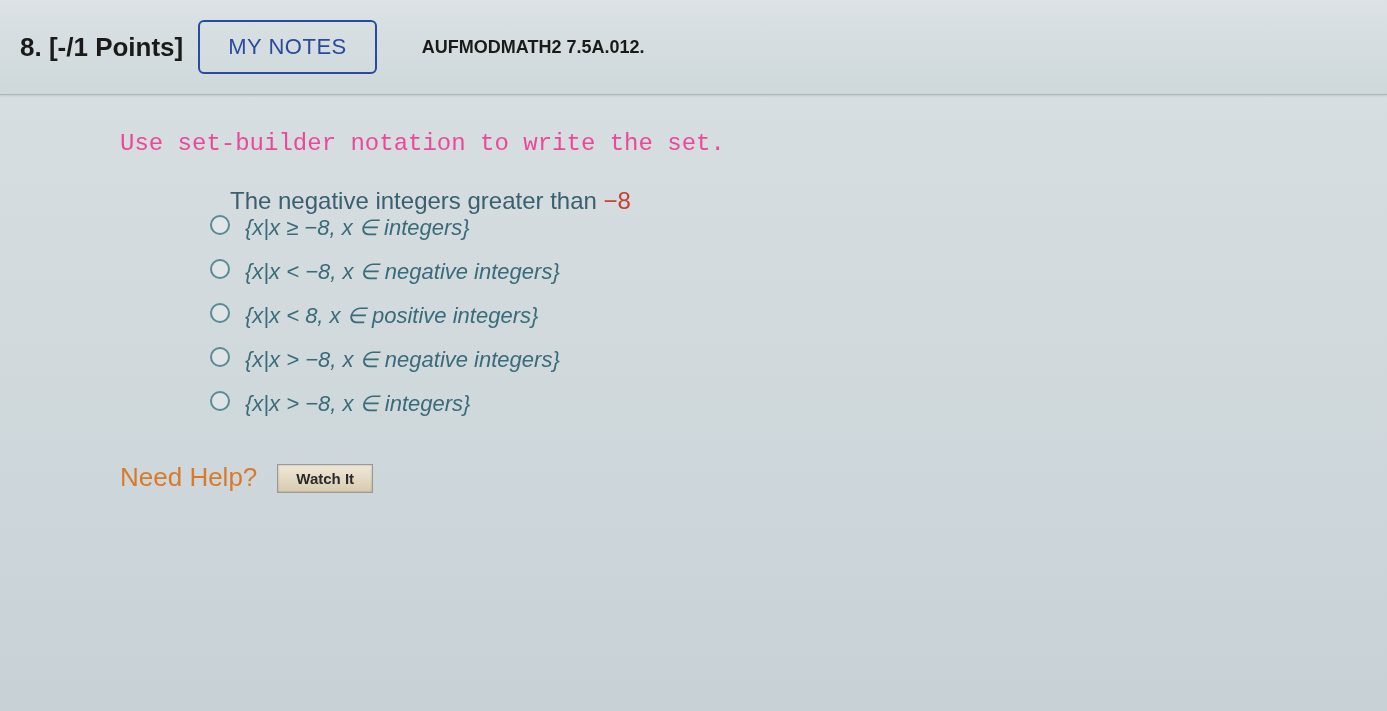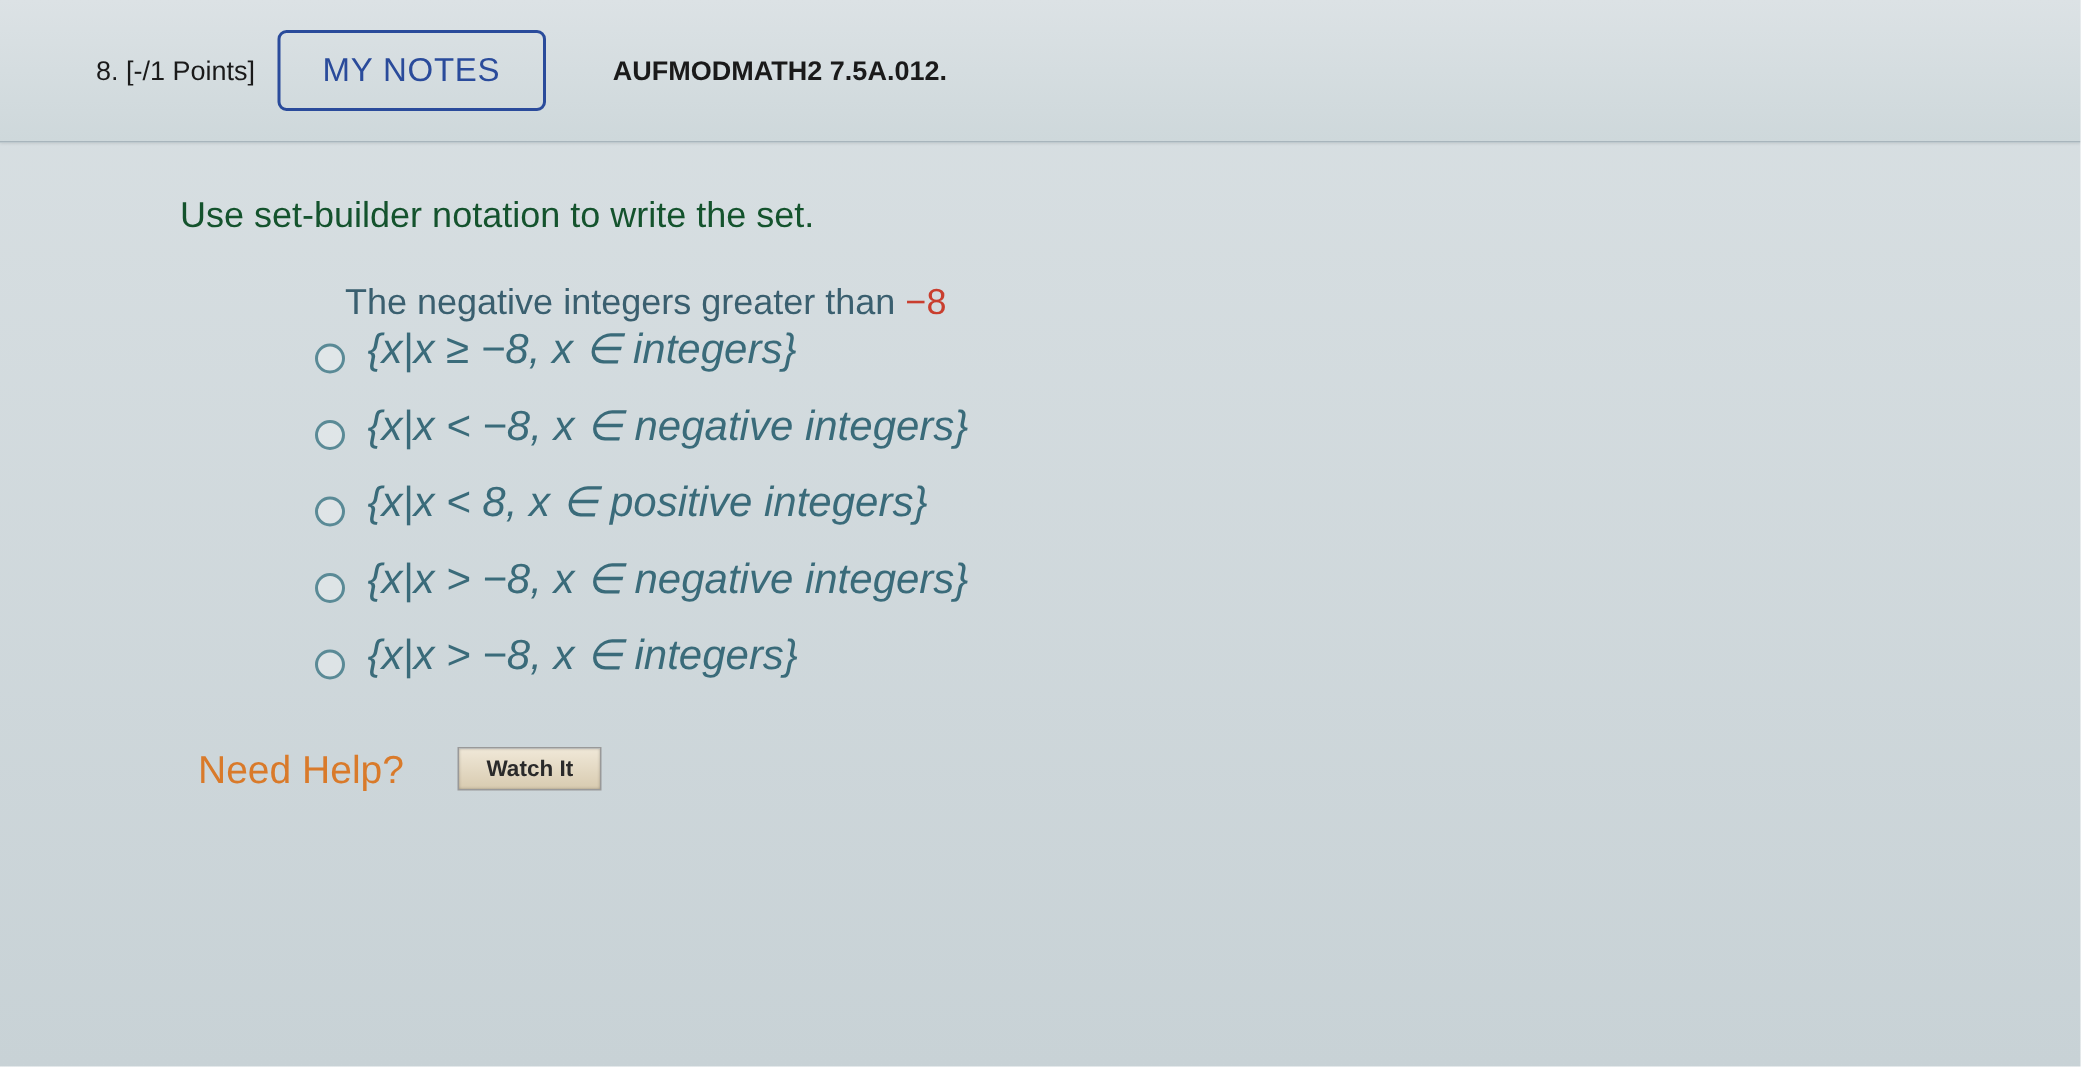--- a/index.html
+++ b/index.html
@@ -13,24 +13,23 @@
     .header-bar {
       display: flex;
       align-items: center;
       padding: 20px 20px;
       gap: 15px;
       border-bottom: 1px solid #a8b5bc;
       background: linear-gradient(180deg, #dce2e5 0%, #ced8db 100%);
       box-shadow: 0 1px 2px rgba(0,0,0,0.1);
     }
     .question-number {
-      font-size: 18px;
-      font-weight: normal;
+      font-size: 26px;
+      font-weight: bold;
       color: #1a1a1a;
-      margin-left: 44px;
     }
     .btn {
       border: 2px solid #2a4b9b;
       background: transparent;
       color: #2a4b9b;
       font-size: 22px;
       padding: 12px 28px;
       border-radius: 6px;
       cursor: pointer;
       font-weight: normal;
@@ -40,56 +39,56 @@
       font-size: 18px;
       font-weight: bold;
       color: #1a1a1a;
       margin-left: 30px;
     }
     .content {
       padding: 35px 120px;
     }
     .instruction {
       font-size: 24px;
-      color: #14532d;
+      color: #ec4899;
       margin-bottom: 30px;
+      font-family: Liberation Mono, monospace;
     }
     .question-text {
       font-size: 24px;
       color: #3a5f6f;
       margin-left: 110px;
     }
     .neg-number { color: #c93e2e; }
     .options {
       margin-left: 90px;
     }
     .option-row {
       display: flex;
-      align-items: flex-end;
+      align-items: flex-start;
       gap: 15px;
       margin-bottom: 18px;
-      font-size: 28px;
+      font-size: 22px;
       color: #3a6b7a;
     }
     .radio {
       width: 20px;
       height: 20px;
       border: 2px solid #5a8a96;
       border-radius: 50%;
       background: rgba(255,255,255,0.3);
       display: inline-block;
       flex-shrink: 0;
     }
     .math-set { font-style: italic; }
     .help-row {
       margin-top: 45px;
       display: flex;
-      align-items: flex-start;
-      gap: 36px;
-      margin-left: 12px;
+      align-items: flex-end;
+      gap: 20px;
     }
     .need-help {
       font-size: 26px;
       color: #d97a2a;
       font-weight: normal;
     }
     .watch-btn {
       background: linear-gradient(180deg, #f0e8d8 0%, #d8cbb0 100%);
       border: 1px solid #999;
       padding: 5px 18px;

